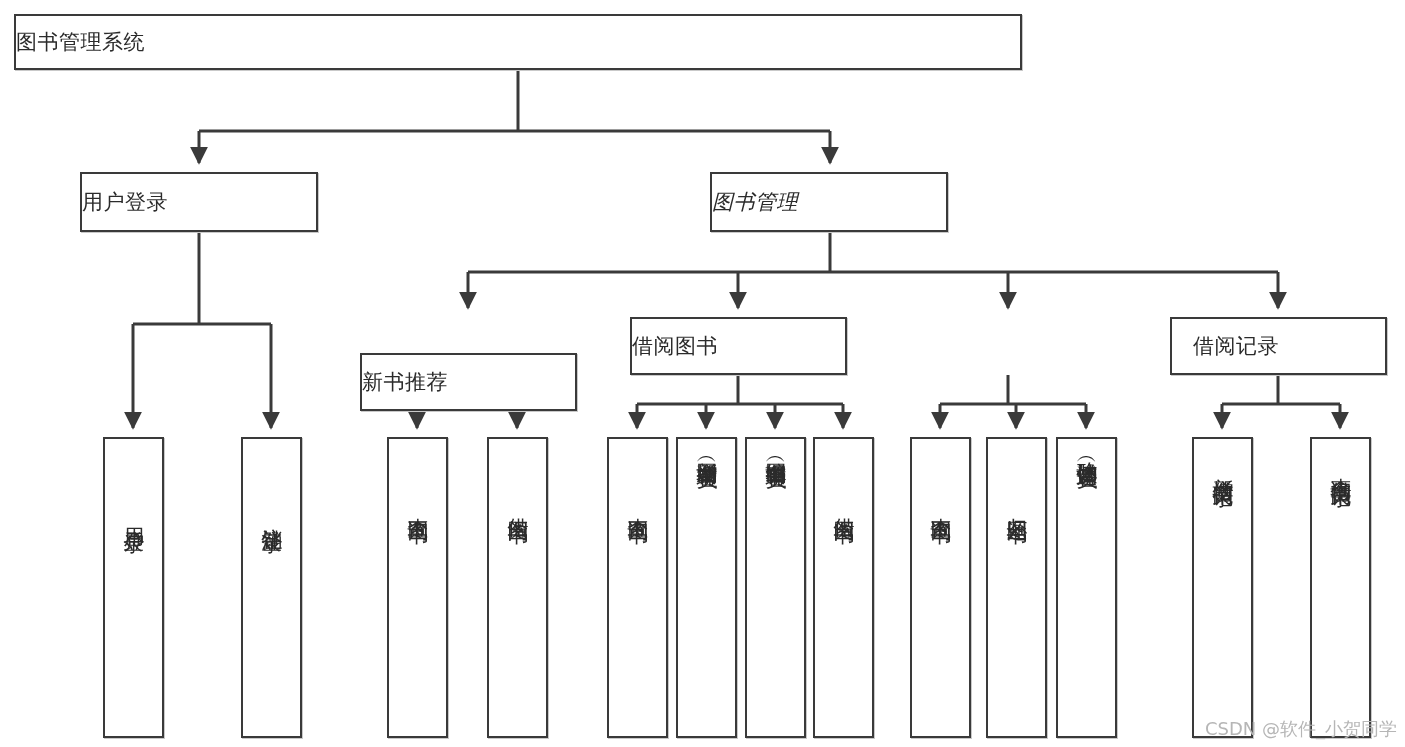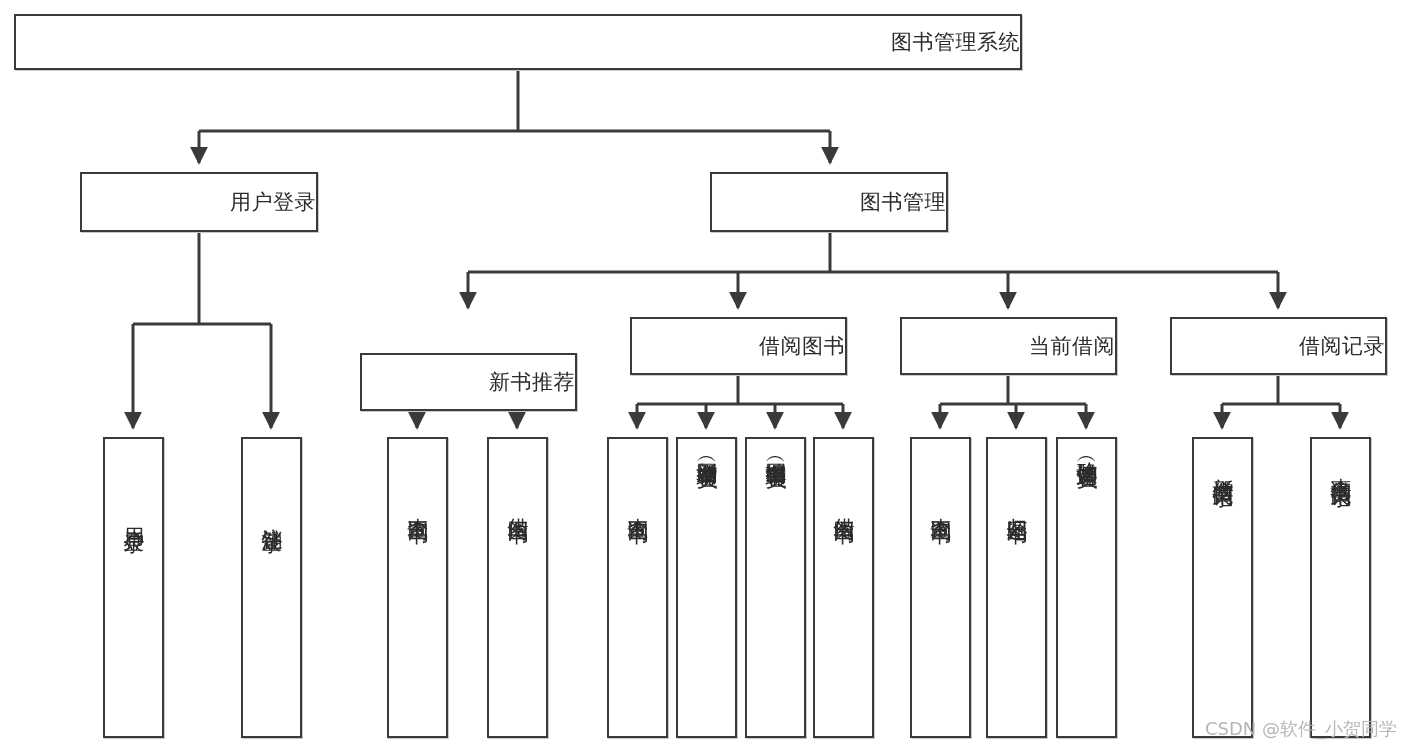--- a/index.html
+++ b/index.html
@@ -22,21 +22,21 @@
     height: 747px;
   }
   .node-box {
     position: absolute;
     box-sizing: border-box;
     border: 2px solid #3a3a3a;
     background: #ffffff;
     box-shadow: 1px 1px 0 0 #c9c9c9;
     display: flex;
     align-items: center;
-    justify-content: flex-end;
+    justify-content: flex-start;
   }
   .node-label {
     color: #2b2b2b;
     font-size: 21px;
     line-height: 1.08;
     letter-spacing: 0.5px;
     white-space: nowrap;
     user-select: none;
   }
   .node-box.vertical {
@@ -128,34 +128,31 @@
     </g>
   </svg>
 
   <div class="node-box" style="left:14px; top:14px; width:1008px; height:56px;">
     <span class="node-label">图书管理系统</span>
   </div>
 
   <div class="node-box" style="left:80px; top:172px; width:238px; height:60px;">
     <span class="node-label">用户登录</span>
   </div>
-  <div class="node-box" style="left:710px; top:172px; width:238px; height:60px;">
+  <div class="node-box" style="left:710px; top:172px; width:238px; height:60px;font-style:italic;">
     <span class="node-label">图书管理</span>
   </div>
 
   <div class="node-box" style="left:360px; top:317px; width:217px; height:58px;margin-top:36px;">
     <span class="node-label">新书推荐</span>
   </div>
   <div class="node-box" style="left:630px; top:317px; width:217px; height:58px;">
     <span class="node-label">借阅图书</span>
   </div>
-  <div class="node-box" style="left:900px; top:317px; width:217px; height:58px;">
-    <span class="node-label">当前借阅</span>
-  </div>
-  <div class="node-box" style="left:1170px; top:317px; width:217px; height:58px;">
+  <div class="node-box" style="left:1170px; top:317px; width:217px; height:58px;padding-left:21px;">
     <span class="node-label">借阅记录</span>
   </div>
 
   <div class="node-box vertical" style="left:103px; top:437px; width:61px; height:301px; padding-top:72px;">
     <span class="node-label">用户登录</span>
   </div>
   <div class="node-box vertical" style="left:241px; top:437px; width:61px; height:301px; padding-top:72px;">
     <span class="node-label">注销登录</span>
   </div>
 

